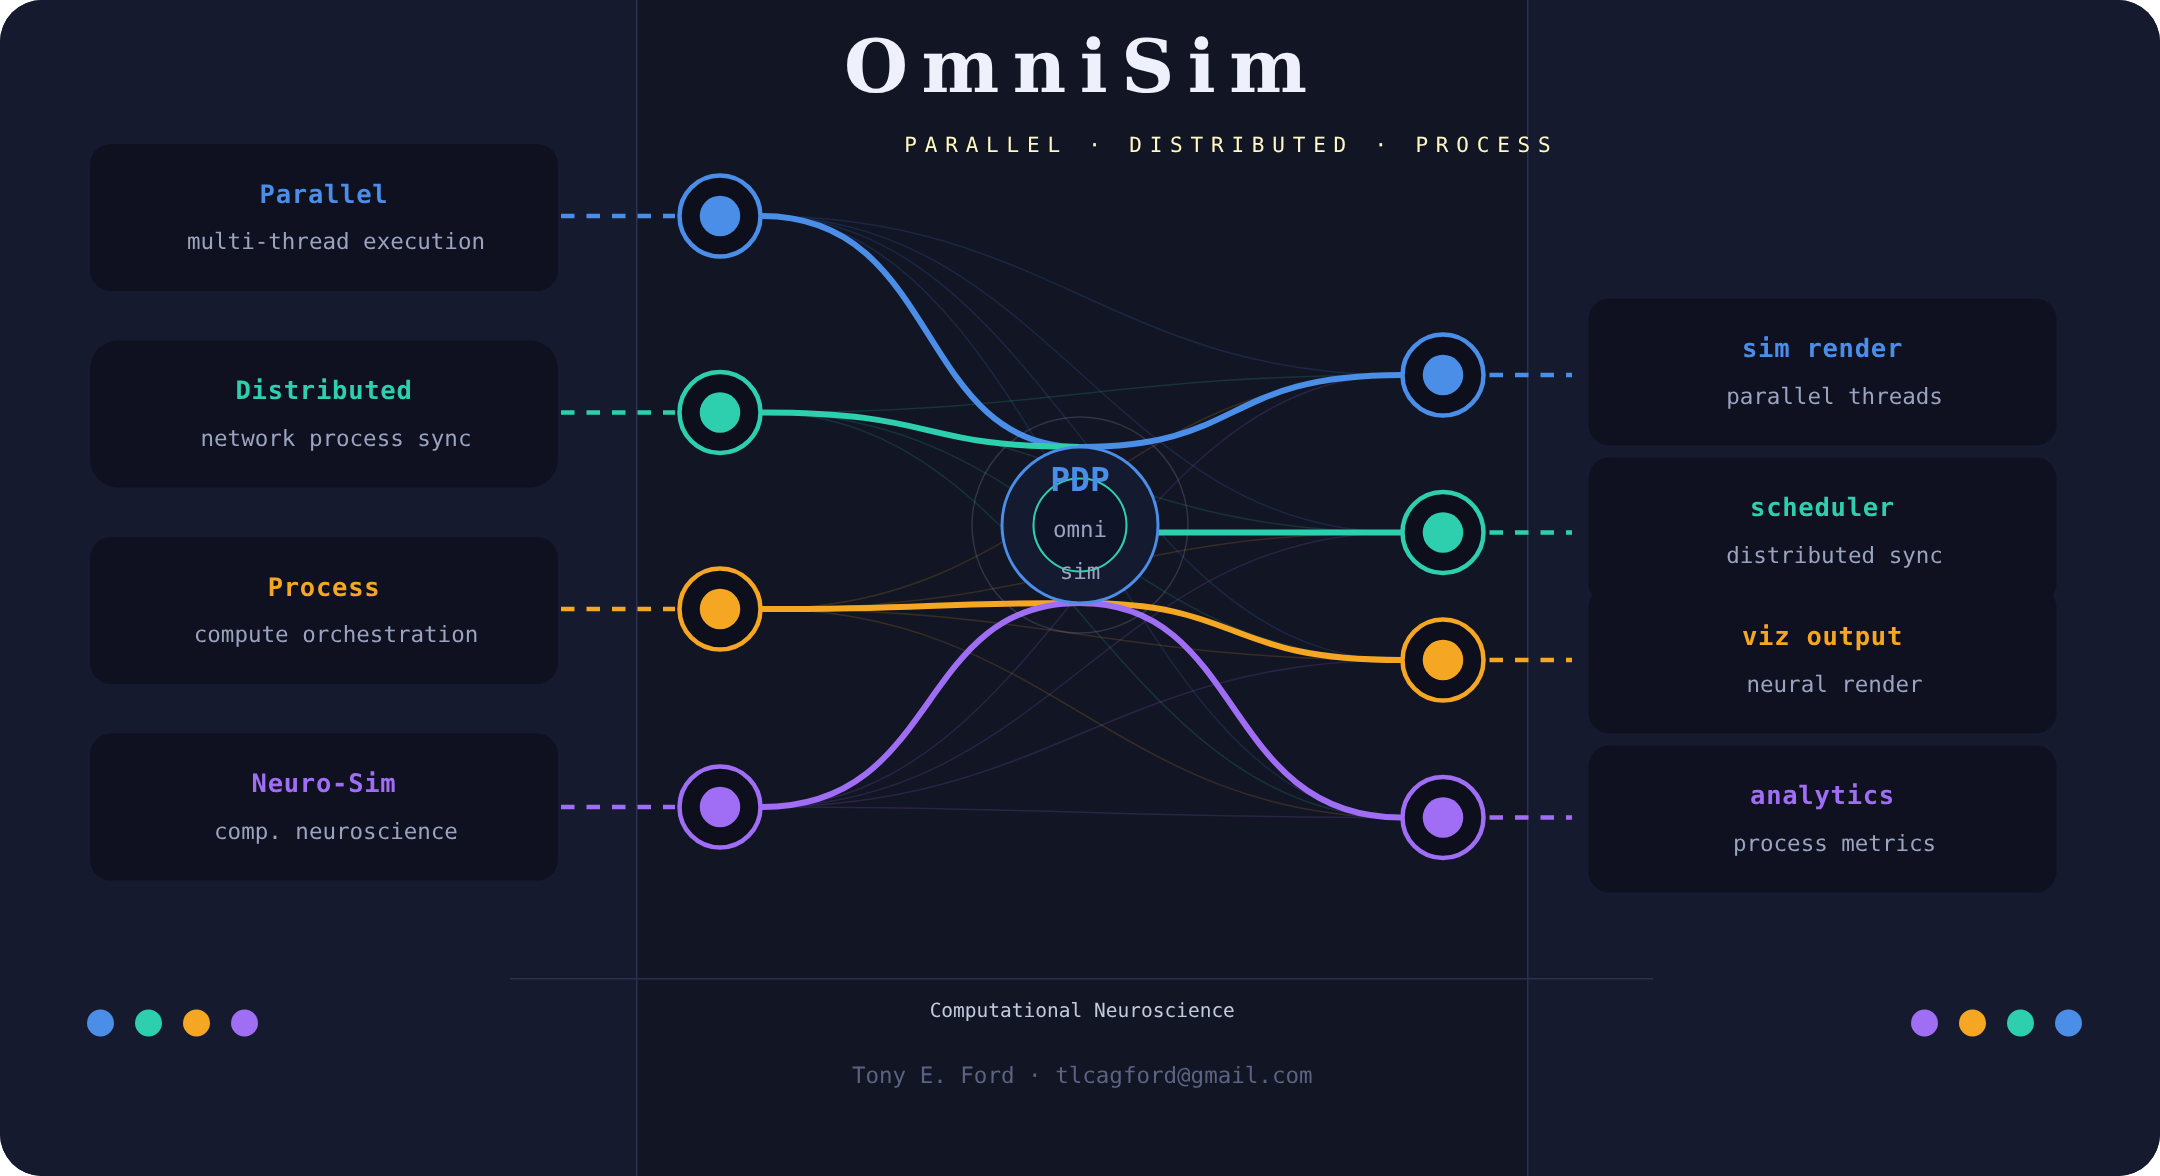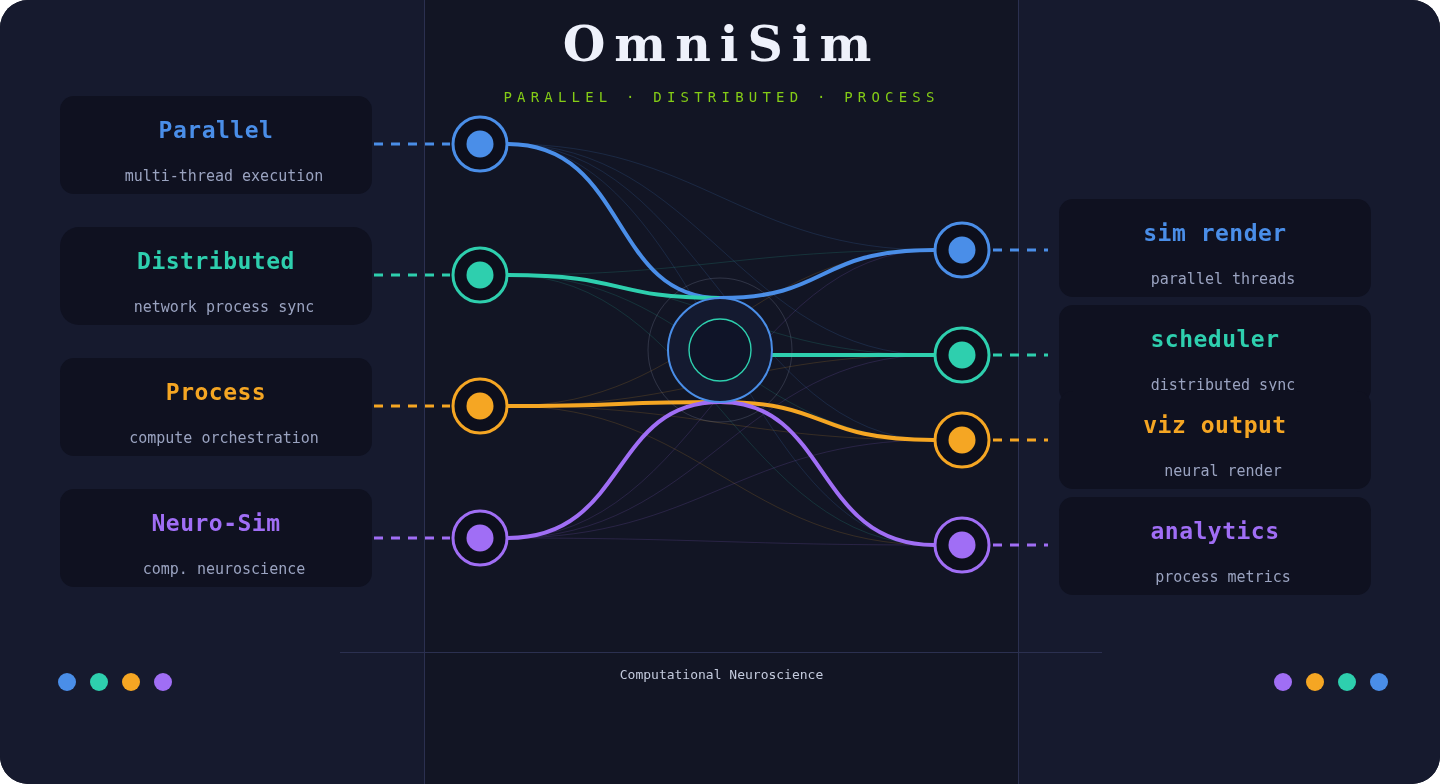--- a/index.html
+++ b/index.html
@@ -58,24 +58,24 @@
     border-radius: 14px;
     display: flex;
     flex-direction: column;
     align-items: center;
     justify-content: center;
     box-sizing: border-box;
   }
   .info-title {
     font-family: "DejaVu Sans Mono", monospace;
     font-weight: bold;
-    font-size: 23px;
+    font-size: 17px;
     letter-spacing: 0.5px;
     line-height: 1;
-    margin: 12px;
+    margin: 0;
     white-space: nowrap;
   }
   .info-sub {
     font-family: "DejaVu Sans Mono", monospace;
     font-size: 15px;
     color: #9aa3c0;
     line-height: 1;
     margin: 15px 0 0 16px;
     white-space: nowrap;
   }
@@ -96,27 +96,28 @@
     letter-spacing: 9px;
     color: #eef1fb;
     line-height: 1.1;
     white-space: nowrap;
   }
   .subtitle {
     position: absolute;
     left: 424px;
     top: 90px;
     width: 595px;
-    text-align: center;
+    text-align: right;
     font-family: "DejaVu Sans Mono", monospace;
     font-size: 14px;
     letter-spacing: 5.2px;
-    color: #84cc16;
-    line-height: 1;
-    white-space: nowrap;
+    color: #fef9c3;
+    line-height: 1;
+    white-space: nowrap;
+    padding-left: 20px;
   }
 
   
   .footer-div {
     position: absolute;
     left: 340px;
     top: 652px;
     width: 762px;
     height: 1px;
     background: #2b3050;
@@ -258,20 +259,25 @@
           <g>
             <circle cx="962" cy="545" r="27" fill="#0d0f1c" stroke="#a06ef5" stroke-width="3"></circle>
             <circle cx="962" cy="545" r="13.5" fill="#a06ef5"></circle>
           </g>
         </g>
     </svg>
 
     <div class="title">OmniSim</div>
     <div class="subtitle">PARALLEL · DISTRIBUTED · PROCESS</div>
 
+    <div id="hub-text" style="position:absolute;left:672px;top:310px;width:96px;text-align:center;">
+      <div style="font-family:'DejaVu Sans Mono',monospace;font-weight:bold;font-size:22px;color:#4a8ee8;line-height:1;">PDP</div>
+      <div style="font-family:'DejaVu Sans Mono',monospace;font-size:15px;color:#9aa3c0;line-height:1;margin-top:14px;">omni</div>
+      <div style="font-family:'DejaVu Sans Mono',monospace;font-size:15px;color:#9aa3c0;line-height:1;margin-top:13px;">sim</div>
+    </div>
 
     <div id="left-card-host">
         <div class="info-card left-card" style="top: 96px; height: 98px;">
           <div class="info-title" style="color: rgb(74, 142, 232);">Parallel</div>
           <div class="info-sub">multi-thread execution</div>
         </div>
         <div class="info-card left-card" style="top: 227px; height: 98px; border-radius: 19px;">
           <div class="info-title" style="color: rgb(46, 207, 174);">Distributed</div>
           <div class="info-sub">network process sync</div>
         </div>
@@ -298,20 +304,21 @@
           <div class="info-sub">neural render</div>
         </div>
         <div class="info-card right-card" style="top: 497px; height: 98px;">
           <div class="info-title" style="color: rgb(160, 110, 245);">analytics</div>
           <div class="info-sub">process metrics</div>
         </div>
       </div>
 
     <div class="footer-div"></div>
     <div class="footer-main">Computational Neuroscience</div>
+    <div class="footer-sub">Tony E. Ford · tlcagford@gmail.com</div>
 
     <div class="dots dots-left" id="dots-left">
         <div class="dot" style="background: rgb(74, 142, 232);"></div>
         <div class="dot" style="background: rgb(46, 207, 174);"></div>
         <div class="dot" style="background: rgb(245, 166, 35);"></div>
         <div class="dot" style="background: rgb(160, 110, 245);"></div>
       </div>
     <div class="dots dots-right" id="dots-right">
         <div class="dot" style="background: rgb(160, 110, 245);"></div>
         <div class="dot" style="background: rgb(245, 166, 35);"></div>

